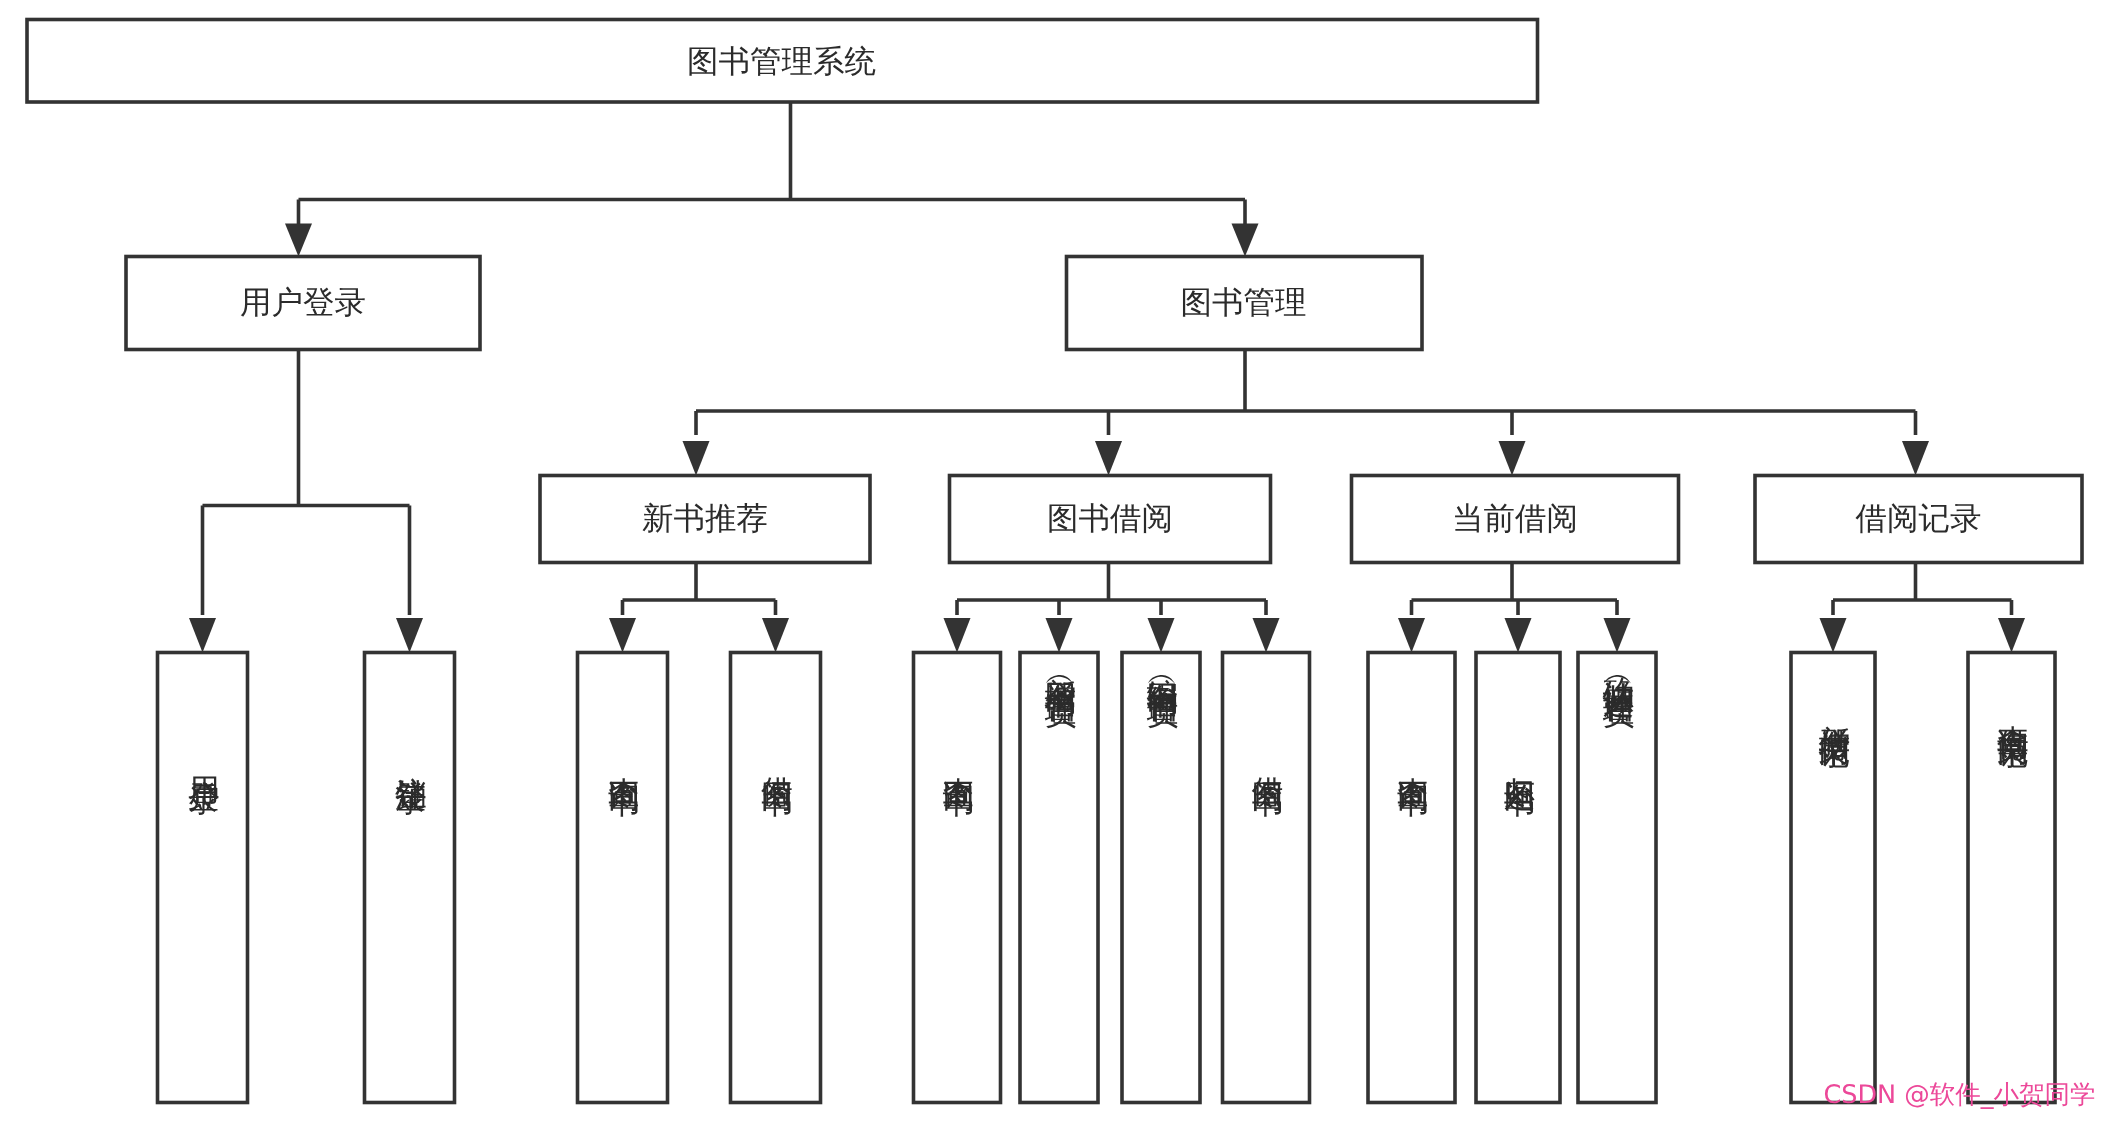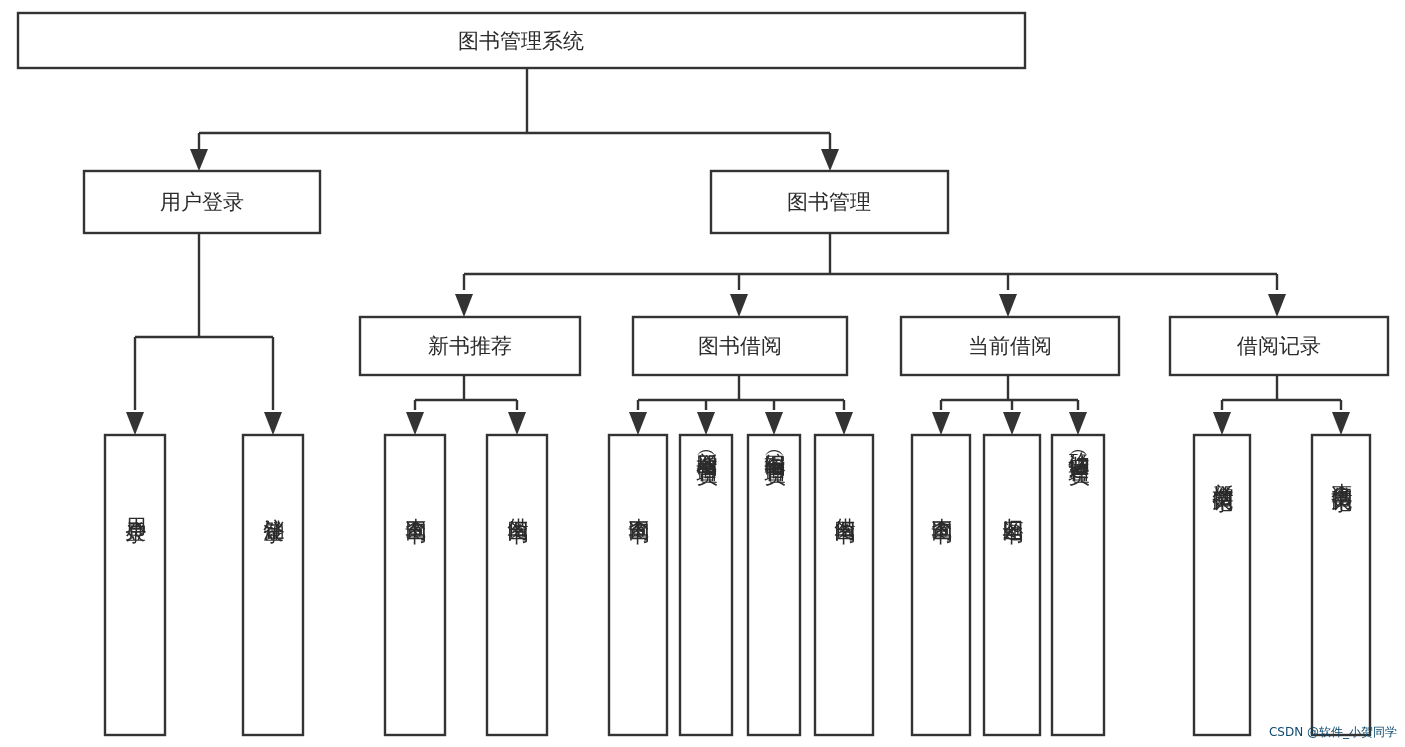--- a/index.html
+++ b/index.html
@@ -54,22 +54,22 @@
   }
   .arrow-head {
     fill: #333333;
     stroke: none;
   }
   .watermark {
     position: absolute;
     right: 8px;
     bottom: 6px;
     font-family: "DejaVu Sans", "Liberation Sans", sans-serif;
-    font-size: 12px;
-    color: #0c4a6e;
+    font-size: 17px;
+    color: #ec4899;
     white-space: nowrap;
     user-select: none;
   }
 </style>
 </head>
 <body>
 
 <div id="diagram-root">
 
   <svg id="flow" viewBox="0 0 1405 747" xmlns="http://www.w3.org/2000/svg">

